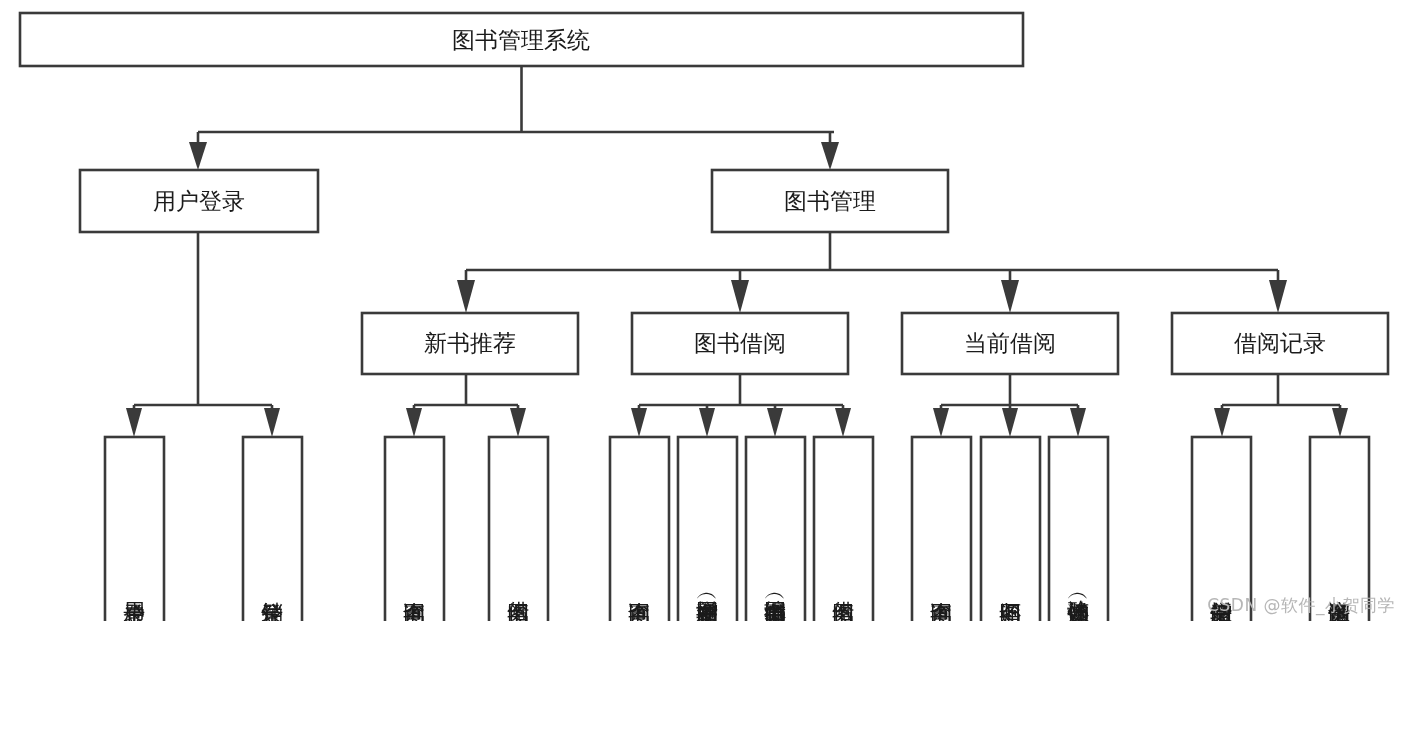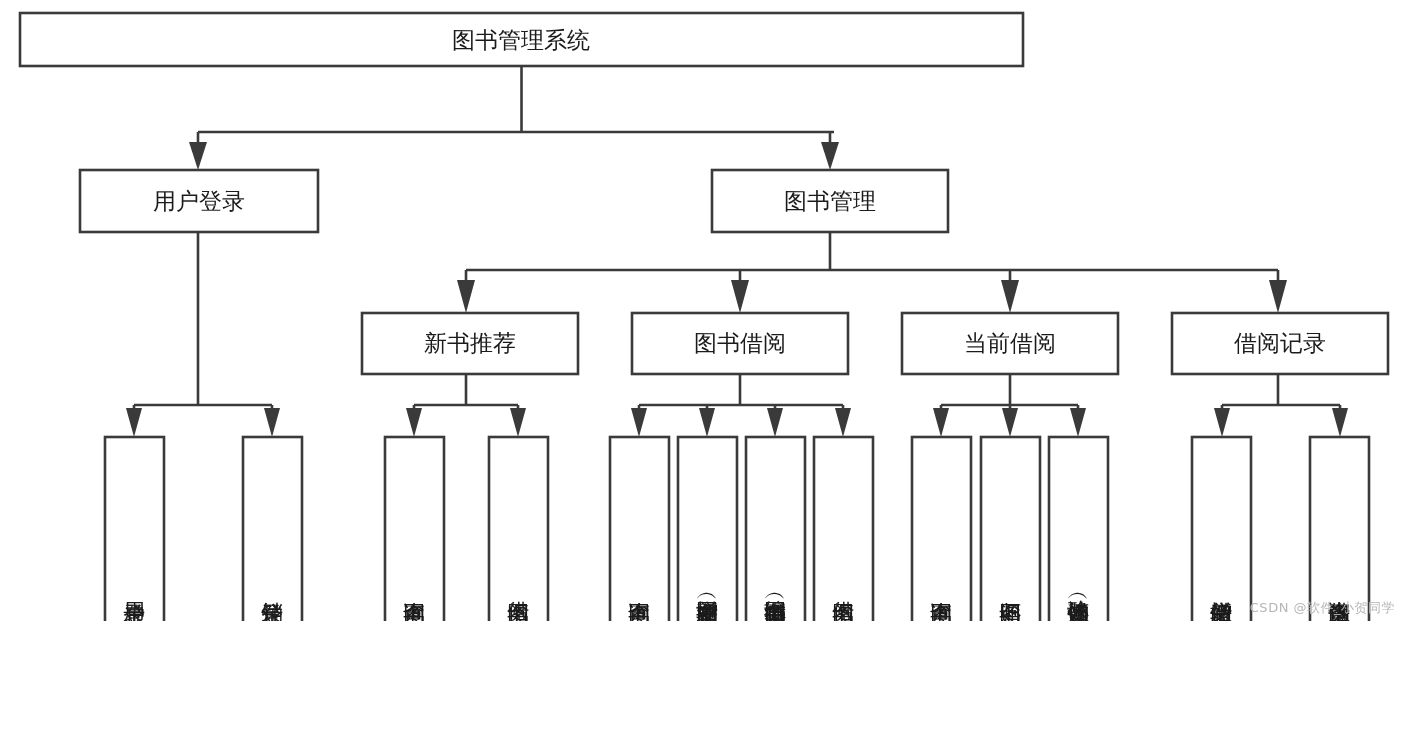--- a/index.html
+++ b/index.html
@@ -62,21 +62,21 @@
     justify-content: center;
     white-space: nowrap;
     pointer-events: none;
     user-select: none;
   }
   .watermark {
     position: absolute;
     right: 10px;
     bottom: 4px;
     font-family: "DejaVu Sans", "Liberation Sans", sans-serif;
-    font-size: 13px;
+    font-size: 17px;
     color: #b6b6b6;
     letter-spacing: 0.5px;
     white-space: nowrap;
   }
 </style>
 </head>
 <body>
 
 <div id="diagram-root">
 

